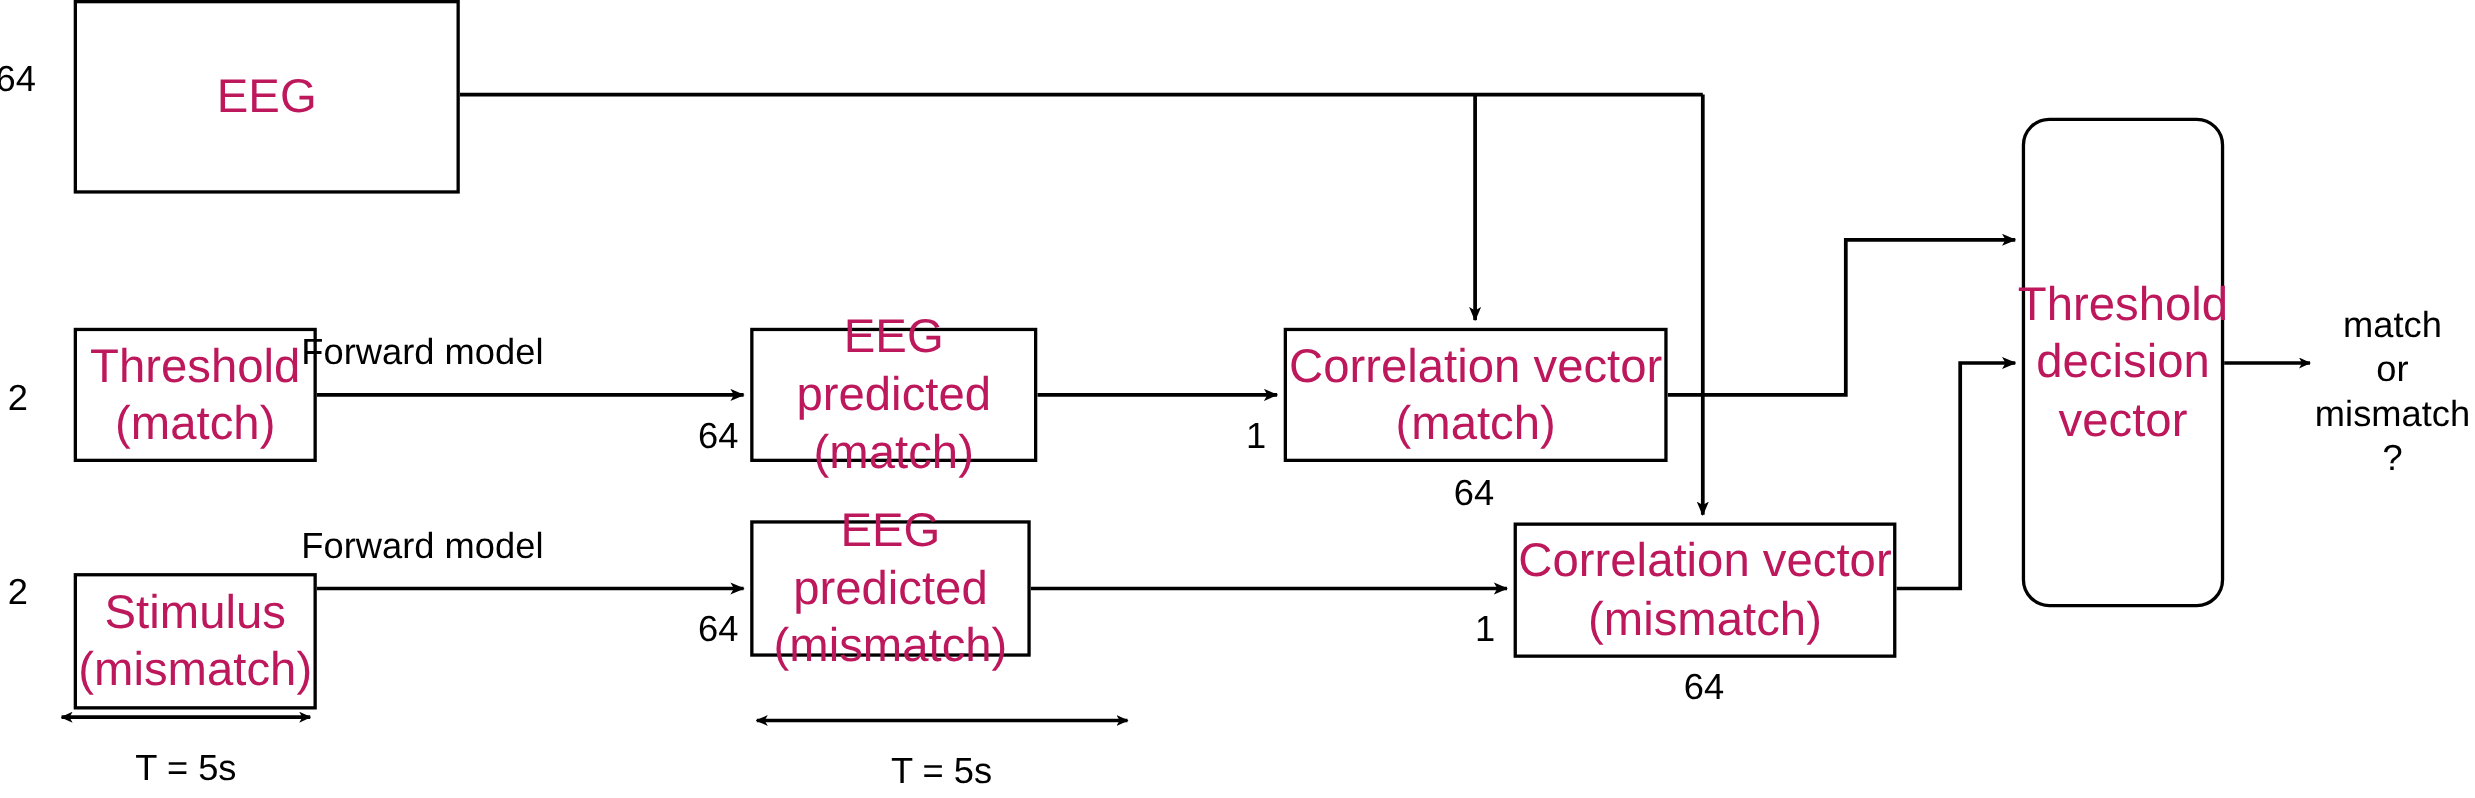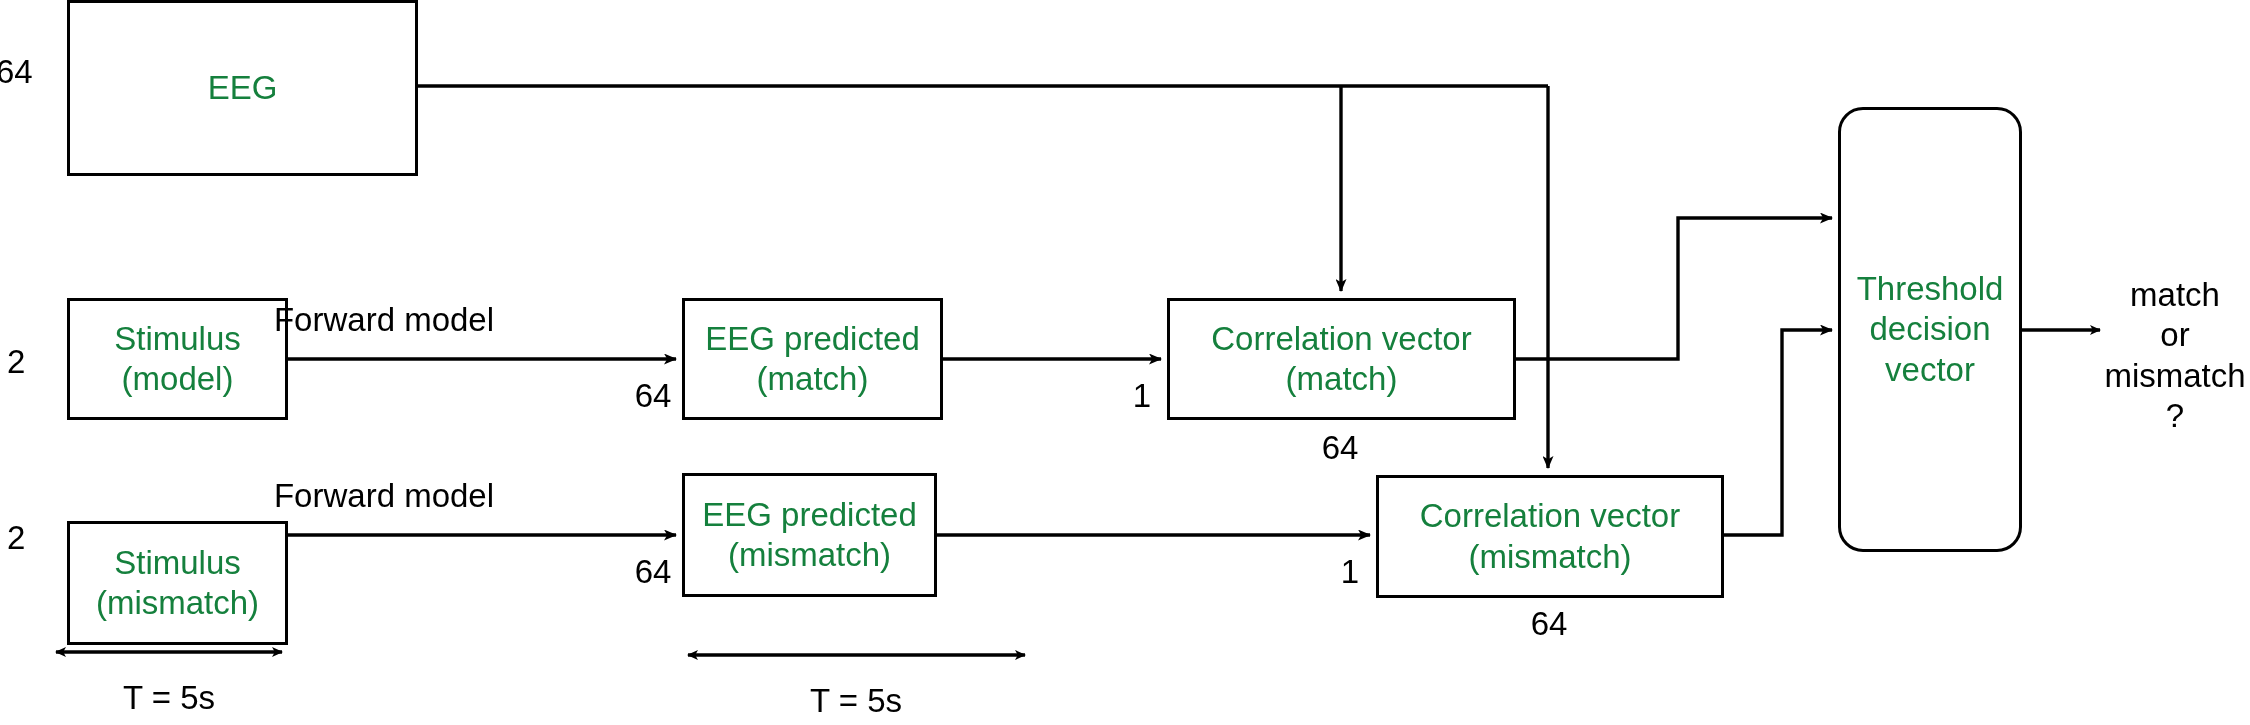--- a/index.html
+++ b/index.html
@@ -26,22 +26,22 @@
   }
   .box {
     position: absolute;
     box-sizing: border-box;
     border: 3px solid #000000;
     background: #ffffff;
     display: flex;
     align-items: center;
     justify-content: center;
     text-align: center;
-    color: #15803d;
-    font-size: 33px;
+    color: #be185d;
+    font-size: 43px;
     line-height: 1.22;
     z-index: 3;
   }
   .lbl {
     position: absolute;
     color: #000000;
     font-size: 33px;
     line-height: 1.22;
     white-space: pre;
     z-index: 4;
@@ -90,21 +90,21 @@
       <path d="M56,652 L282,652" marker-start="url(#ahstart)" marker-end="url(#ahs)"></path>
       <path d="M688,655 L1025,655" marker-start="url(#ahstart)" marker-end="url(#ahs)"></path>
     </g>
   </svg>
 
   <div class="box" style="left:67px; top:0px; width:351px; height:176px;">
     <span>EEG</span>
   </div>
 
   <div class="box" style="left:67px; top:298px; width:221px; height:122px;">
-    <span>Stimulus (model)</span>
+    <span>Threshold (match)</span>
   </div>
 
   <div class="box" style="left:67px; top:473px; width:221px; height:124px;margin-top:48px;">
     <span>Stimulus (mismatch)</span>
   </div>
 
   <div class="box" style="left:682px; top:298px; width:261px; height:122px; flex-direction:column;">
     <span>EEG predicted</span>
     <span>(match)</span>
   </div>

